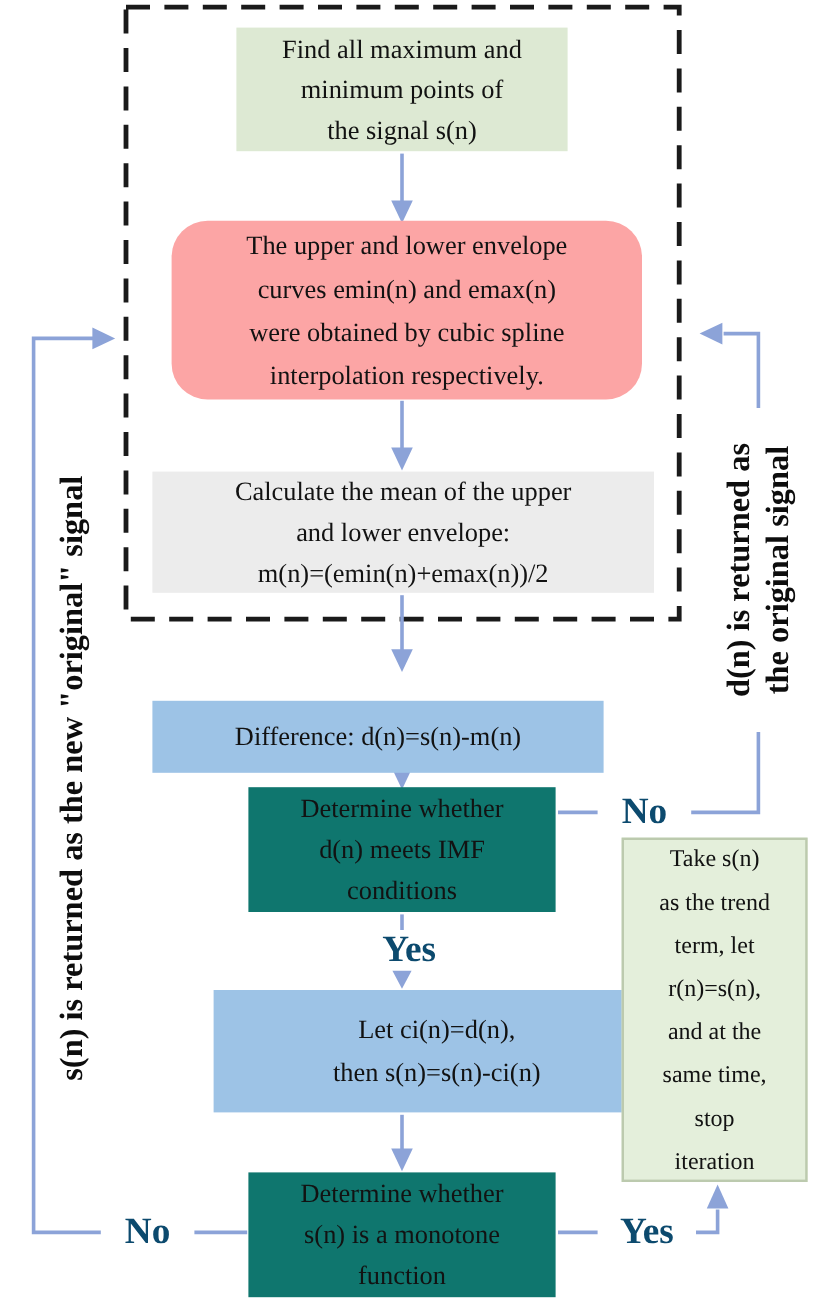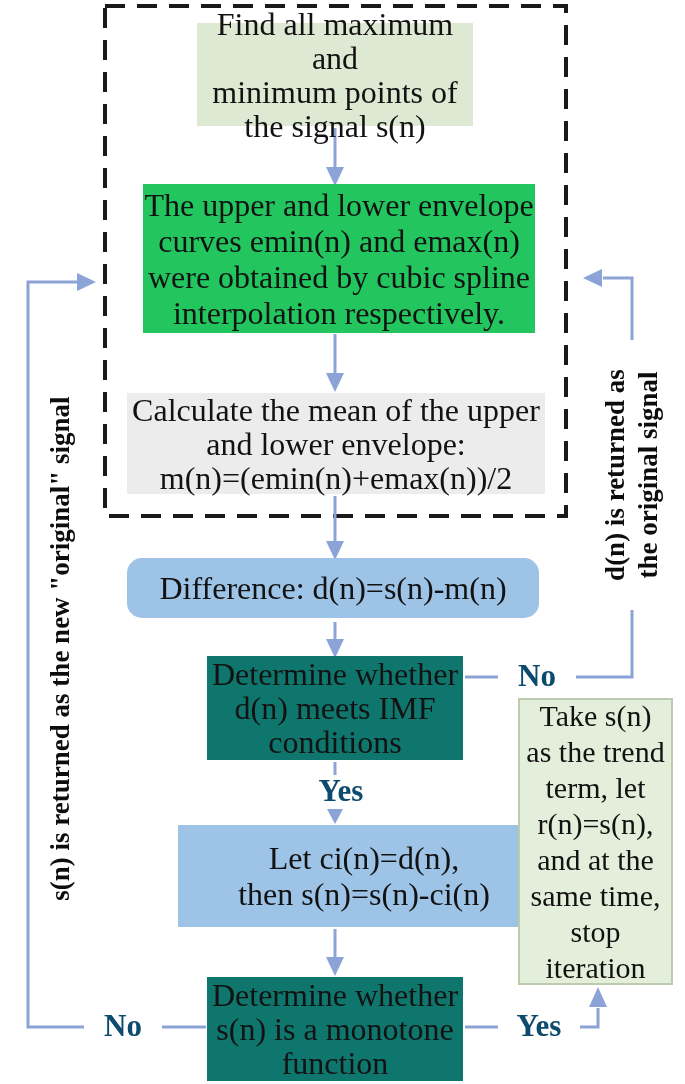--- a/index.html
+++ b/index.html
@@ -6,36 +6,36 @@
   .canvas{
     position:relative;width:685px;height:1084px;background:#ffffff;overflow:hidden;
     font-family:"Liberation Serif","DejaVu Serif",serif;color:#121212;
   }
   .layer{position:absolute;left:0;top:0;}
   .box{
     position:absolute;display:flex;align-items:center;justify-content:center;
     text-align:center;white-space:pre-line;z-index:2;
   }
   .b-green      {background:#dde9d3;}
-  .b-periwinkle {background:#22c55e;}
+  .b-periwinkle {background:#fca5a5;border-radius:30px;}
   .b-gray       {background:#ececec;}
   .b-blue       {background:#9dc3e6;}
   .b-lightblue  {background:#0f766e;}
   .b-green2     {background:#e4efdb;border:2px solid #bccaae;}
   .lbl{
     position:absolute;z-index:3;background:#ffffff;padding:0 6px;
     font-weight:bold;font-size:31px;line-height:34px;text-align:center;color:#0c4a6e;
   }
   .sidetext{
     position:absolute;z-index:3;font-weight:bold;font-size:27px;line-height:33px;
     text-align:center;white-space:pre-line;transform:rotate(-90deg);color:#0d0d0d;
   }
   .sidetext.right{background:#ffffff;}
-  .fs25{font-size:32px;}
-  .fs24{font-size:30px;}
+  .fs25{font-size:22px;}
+  .fs24{font-size:20px;}
   .lh34{line-height:34px;}
   .lh36{line-height:36px;}
 </style>
 </head>
 <body>
 
 <div class="canvas">
 
   <svg class="layer" width="685" height="1084" viewBox="0 0 685 1084">
 
@@ -91,21 +91,21 @@
 
   <div class="box b-periwinkle fs25 lh36" style="left:143px;top:184px;width:392px;height:149px;">The upper and lower envelope
 curves emin(n) and emax(n)
 were obtained by cubic spline
 interpolation respectively.</div>
 
   <div class="box b-gray fs25 lh34" style="left:127px;top:393px;width:418px;height:101px;">Calculate the mean of the upper
 and lower envelope:
 m(n)=(emin(n)+emax(n))/2</div>
 
-  <div class="box b-blue fs25" style="left:127px;top:558px;width:412px;height:60px;border-radius:15px;">Difference: d(n)=s(n)-m(n)</div>
+  <div class="box b-blue fs25" style="left:127px;top:584px;width:376px;height:60px;">Difference: d(n)=s(n)-m(n)</div>
 
   <div class="box b-lightblue fs25 lh34" style="left:207px;top:656px;width:256px;height:104px;">Determine whether
 d(n) meets IMF
 conditions</div>
 
   <div class="box b-blue fs25 lh36" style="left:178px;top:825px;width:372px;height:102px;">Let ci(n)=d(n),
 then s(n)=s(n)-ci(n)</div>
 
   <div class="box b-lightblue fs25 lh34" style="left:207px;top:977px;width:256px;height:104px;">Determine whether
 s(n) is a monotone

